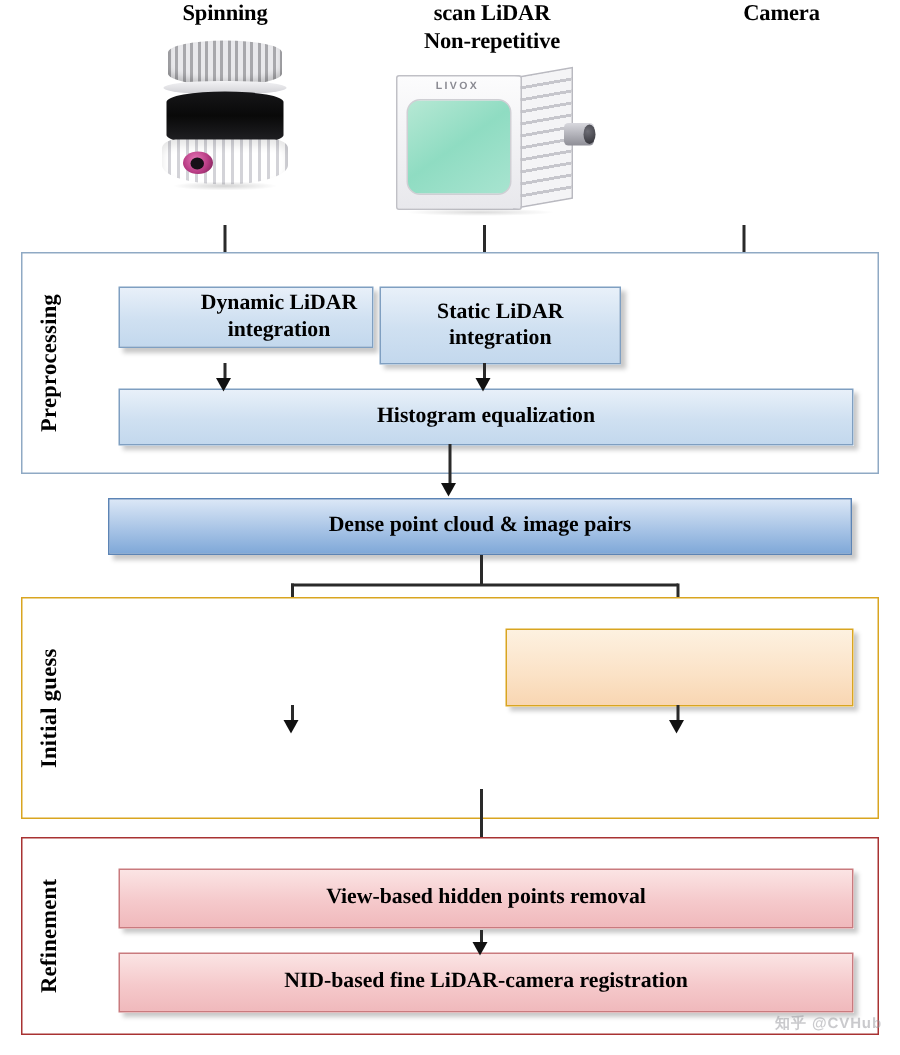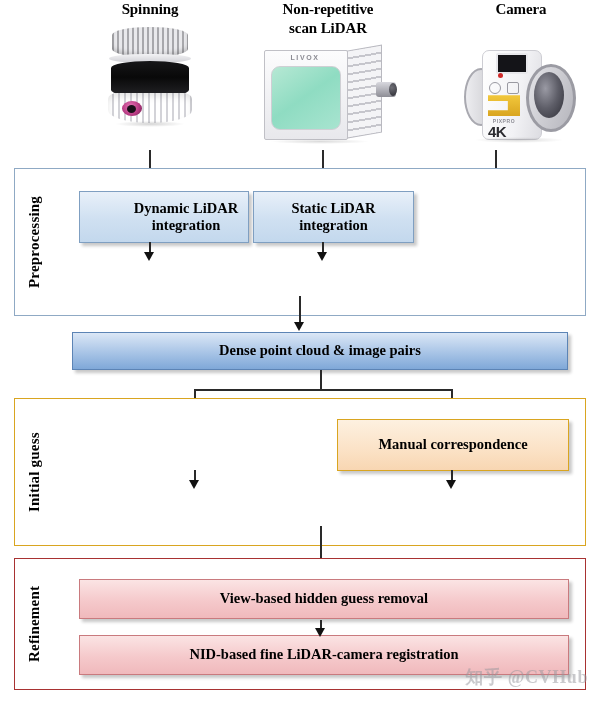--- a/index.html
+++ b/index.html
@@ -290,22 +290,22 @@
     width: 0; height: 0;
     border-left: 5.5px solid transparent;
     border-right: 5.5px solid transparent;
     border-top: 9px solid #111;
   }
 
   #watermark {
     position: absolute;
     right: 12px;
     bottom: 14px;
-    font-family: Liberation Serif, serif;
-    font-size: 18px;
+    font-family: Liberation Sans, sans-serif;
+    font-size: 10px;
     font-weight: bold;
     color: rgba(150,150,155,.50);
     letter-spacing: .6px;
     white-space: nowrap;
   }
 </style>
 </head>
 <body>
 
 <div id="devices-row">
@@ -320,81 +320,70 @@
       <div class="sl-drum"></div>
       <div class="sl-base"></div>
       <div class="sl-port"></div>
       <div class="sl-port-core"></div>
       <div class="sl-shadow"></div>
     </div>
   </div>
 
   <div class="device-col" style="left:248px; width:160px;">
     <div class="device-title">
+      <div>scan LiDAR</div>
       <div>Non-repetitive</div>
-      <div>scan LiDAR</div>
     </div>
     <div class="device-art" id="livox-lidar-image" style="margin-top:6px;">
       <div class="lv-side"></div>
       <div class="lv-face"></div>
       <div class="lv-brand">LIVOX</div>
       <div class="lv-window"></div>
       <div class="lv-conn"></div>
       <div class="lv-conn-tip"></div>
       <div class="lv-shadow"></div>
     </div>
   </div>
 
   <div class="device-col" style="left:456px; width:130px;">
     <div class="device-title">
       <div>Camera</div>
     </div>
-    <div class="device-art" id="camera-image" style="margin-top:23px;">
-      <div class="cam-ringL"></div>
-      <div class="cam-body"></div>
-      <div class="cam-screen"></div>
-      <div class="cam-reddot"></div>
-      <div class="cam-icon-a"></div>
-      <div class="cam-icon-b"></div>
-      <div class="cam-logo"></div>
-      <div class="cam-pixpro">PIXPRO</div>
-      <div class="cam-4k">4K</div>
-      <div class="cam-lensring"></div>
-      <div class="cam-lens"></div>
-      <div class="cam-shadow"></div>
-    </div>
   </div>
 </div>
 
 <div class="vline" style="left:149px; top:150px; height:34px;"></div>
 <div class="arrowhead" style="left:144px; top:182px;"></div>
 
 <div class="vline" style="left:322px; top:150px; height:34px;"></div>
 <div class="arrowhead" style="left:317px; top:182px;"></div>
 
 <div class="vline" style="left:495px; top:150px; height:102px;"></div>
 <div class="arrowhead" style="left:490px; top:250px;"></div>
 
 <div class="section" id="section-preprocessing">
   <div class="section-label" style="left:6px; top:0; width:26px; height:100%;">Preprocessing</div>
 
-  <div class="fbox fbox-blue" style="left:64px; top:22px; width:170px; height:52px;padding-left:44px;">
+  <div class="fbox fbox-blue" style="left:64px; top:22px; width:170px; height:41px;padding-left:44px;">
     <div>
       <div>Dynamic LiDAR</div>
       <div>integration</div>
     </div>
   </div>
 
   <div class="fbox fbox-blue" style="left:238px; top:22px; width:161px; height:52px;">
     <div>
       <div>Static LiDAR</div>
       <div>integration</div>
     </div>
   </div>
 
+  <div class="fbox fbox-blue" style="left:64px; top:90px; width:490px; height:38px;">
+    <div>Histogram equalization</div>
+  </div>
 </div>
 
 <div class="vline" style="left:149px; top:242px; height:14px;"></div>
 <div class="arrowhead" style="left:144px; top:252px;"></div>
 
 <div class="vline" style="left:322px; top:242px; height:14px;"></div>
 <div class="arrowhead" style="left:317px; top:252px;"></div>
 
 <div class="vline" style="left:299px; top:296px; height:30px;"></div>
 <div class="arrowhead" style="left:294px; top:322px;"></div>
@@ -409,40 +398,39 @@
 <div class="arrowhead" style="left:189px; top:410px;"></div>
 <div class="vline" style="left:451px; top:389px; height:25px;"></div>
 <div class="arrowhead" style="left:446px; top:410px;"></div>
 
 <div class="section" id="section-initial-guess">
   <div class="section-label" style="left:6px; top:0; width:26px; height:100%;">Initial guess</div>
 
 
   <div class="fbox fbox-orange" style="left:322px; top:20px; width:232px; height:52px;">
     <div>
-      <div>Manual correspondence</div>
     </div>
   </div>
 
 </div>
 
 <div class="vline" style="left:194px; top:470px; height:14px;"></div>
 <div class="arrowhead" style="left:189px; top:480px;"></div>
 
 <div class="vline" style="left:451px; top:470px; height:14px;"></div>
 <div class="arrowhead" style="left:446px; top:480px;"></div>
 
 <div class="vline" style="left:320px; top:526px; height:46px;"></div>
 <div class="arrowhead" style="left:315px; top:568px;"></div>
 
 <div class="section" id="section-refinement">
   <div class="section-label" style="left:6px; top:0; width:26px; height:100%;">Refinement</div>
 
   <div class="fbox fbox-pink" style="left:64px; top:20px; width:490px; height:40px;">
-    <div>View-based hidden guess removal</div>
+    <div>View-based hidden points removal</div>
   </div>
 
   <div class="fbox fbox-pink" style="left:64px; top:76px; width:490px; height:40px;">
     <div>NID-based fine LiDAR-camera registration</div>
   </div>
 </div>
 
 <div class="vline" style="left:320px; top:620px; height:12px;"></div>
 <div class="arrowhead" style="left:315px; top:628px;"></div>
 

